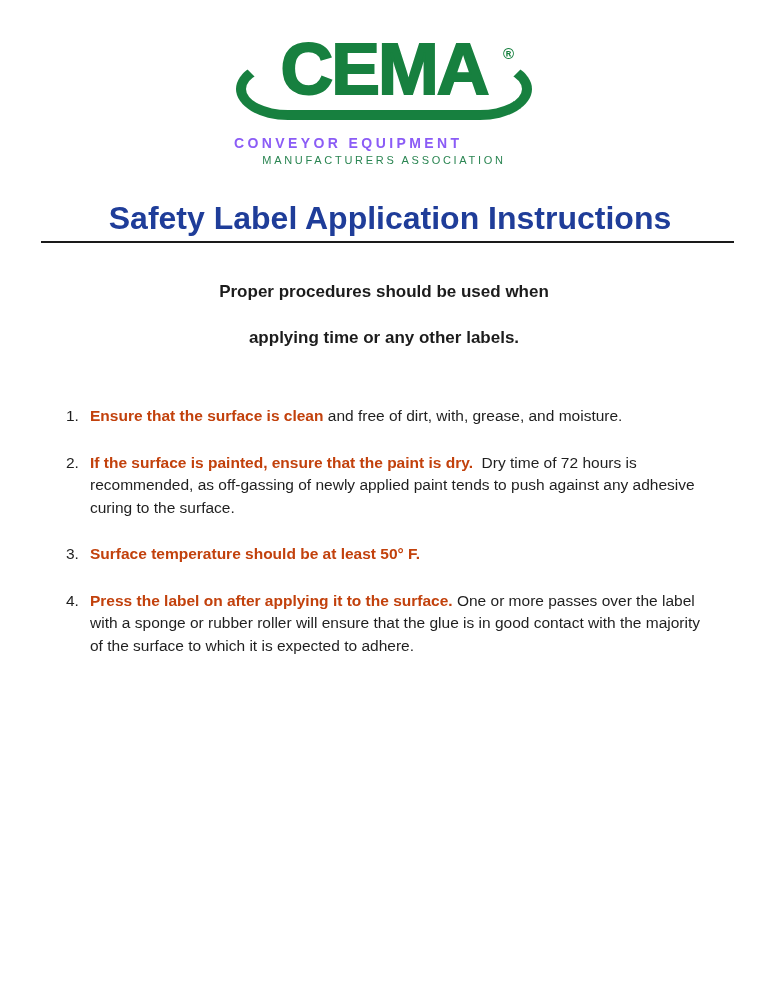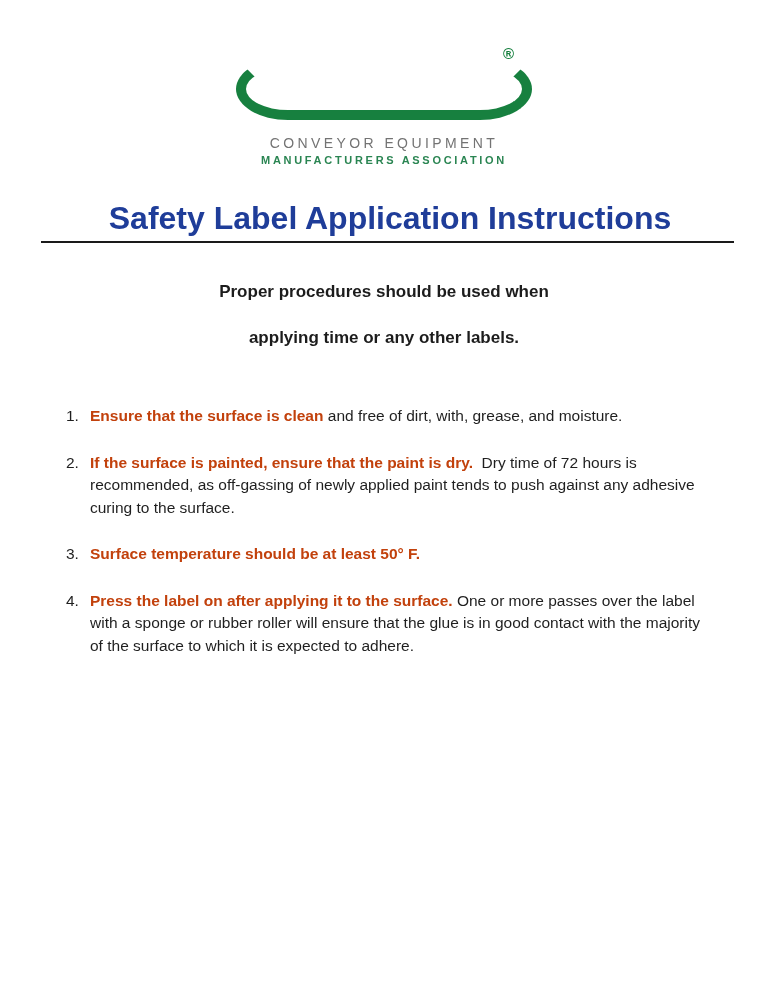--- a/index.html
+++ b/index.html
@@ -31,28 +31,28 @@
     color: #17803F;
     -webkit-text-stroke: 2px #17803F;
   }
   .logo-reg {
     position: absolute; top: 7px; right: 20px;
     font-size: 15px; font-weight: bold; color: #17803F;
     letter-spacing: 0;
   }
   .logo-sub1 {
     position: absolute; top: 97px; left: 0; width: 100%;
-    text-align: center; white-space: nowrap;
-    font-size: 14px; font-weight: normal; letter-spacing: 3.4px;
-    color: #737373;
+    text-align: left; white-space: nowrap;
+    font-size: 14px; font-weight: bold; letter-spacing: 3.4px;
+    color: #8b5cf6;
   }
   .logo-sub2 {
     position: absolute; top: 116px; left: 0; width: 100%;
     text-align: center; white-space: nowrap;
-    font-size: 11px; font-weight: bold; letter-spacing: 2.7px;
+    font-size: 11px; font-weight: normal; letter-spacing: 2.7px;
     color: #2A8552;
   }
 
   
   .title {
     margin-top: 28px;
     text-align: center;
     font-size: 32px; line-height: 40px;
     font-weight: bold;
     color: #1F3D99;
@@ -85,20 +85,21 @@
   .txt { flex: 1; }
   .txt b { font-weight: bold; color: #c2410c; }
 </style>
 </head>
 <body>
 
 <div class="page">
 
   <div class="logo">
     <div class="logo-oval"></div>
+    <div class="logo-word">CEMA</div>
     <div class="logo-reg">®</div>
     <div class="logo-sub1">CONVEYOR EQUIPMENT</div>
     <div class="logo-sub2">MANUFACTURERS ASSOCIATION</div>
   </div>
 
   <h1 class="title">Safety Label Application Instructions</h1>
   <hr class="divider">
 
   <div class="subtitle">
     <div>Proper procedures should be used when</div>

